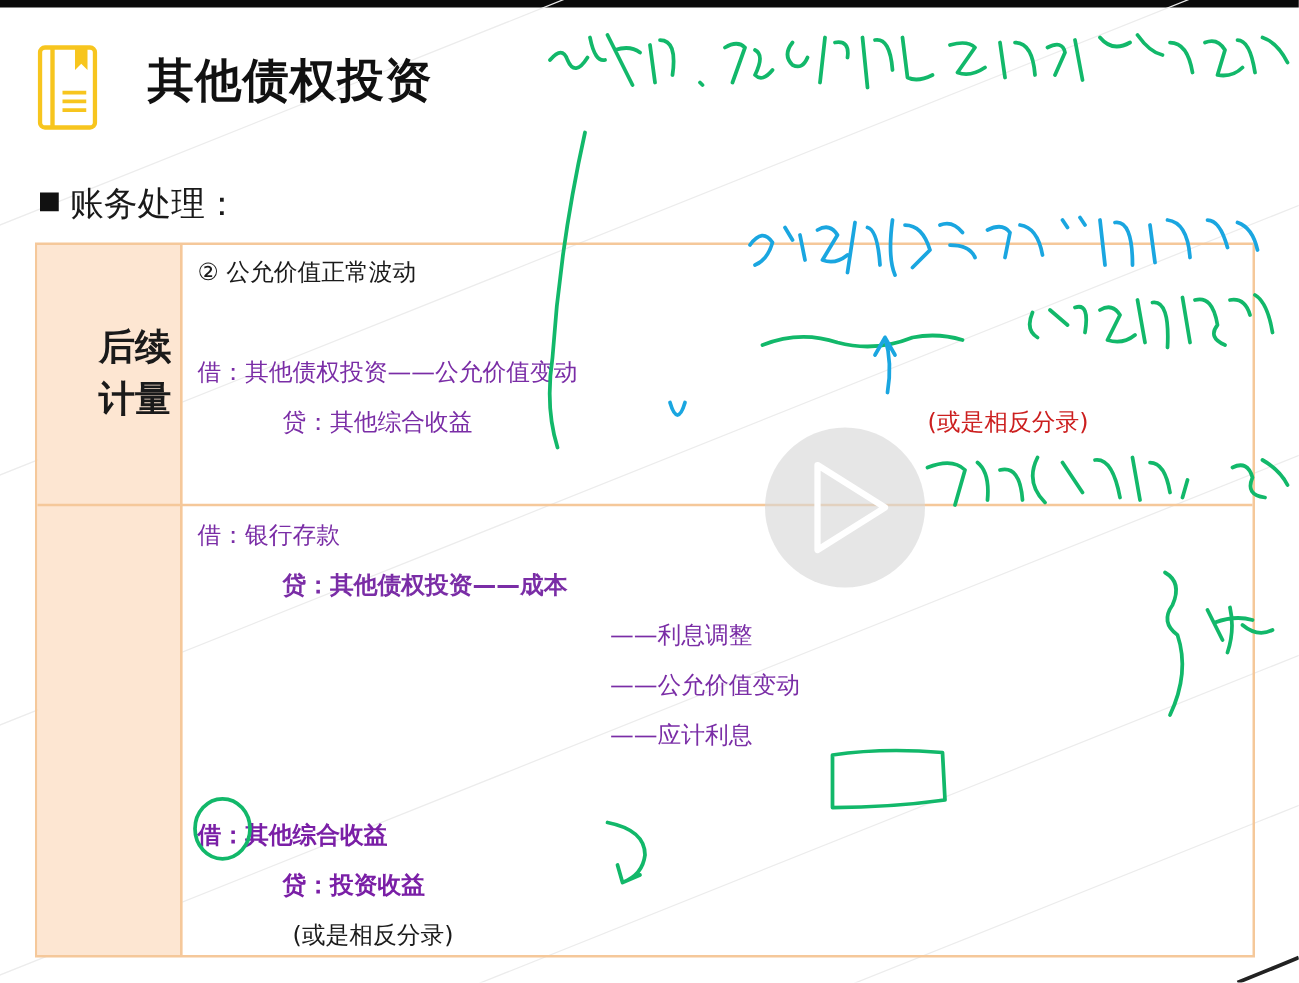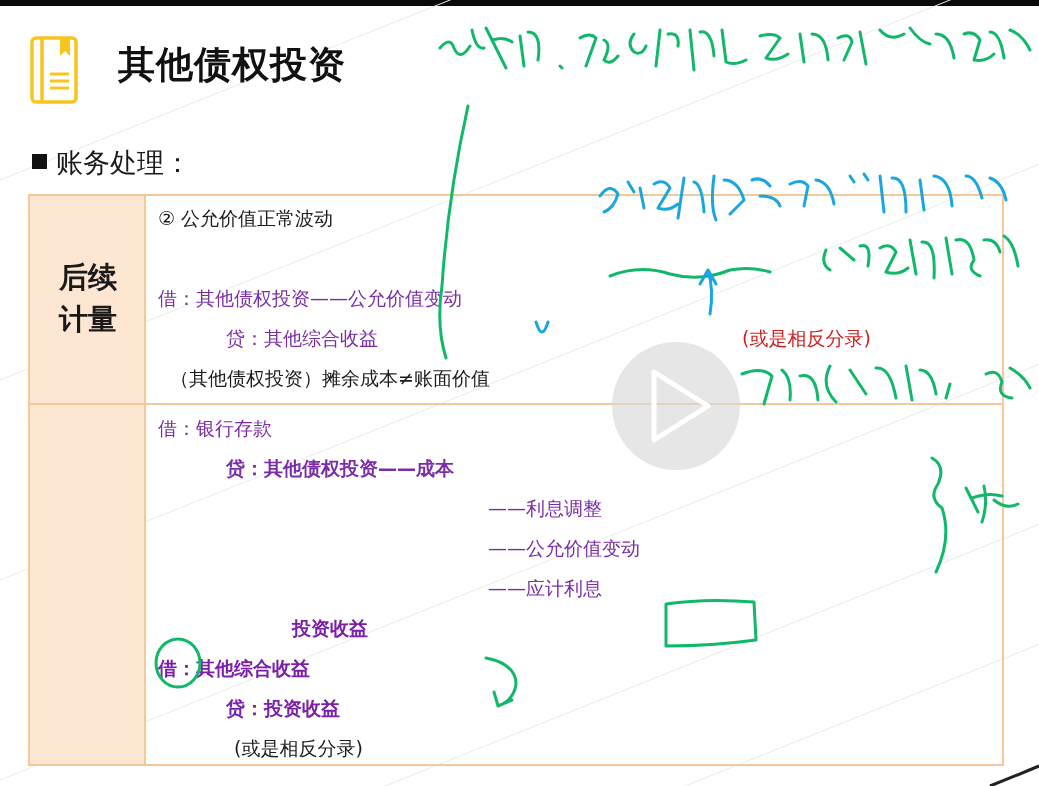--- a/index.html
+++ b/index.html
@@ -13,21 +13,21 @@
 
   .title-icon { position: absolute; left: 30px; top: 36px; width: 48px; height: 70px; }
   .title { position: absolute; left: 118px; top: 40px; font-size: 37px; font-weight: bold; color: #111; letter-spacing: 1px; }
 
   .section-label { position: absolute; left: 32px; top: 145px; font-size: 27px; color: #1a1a1a; font-family: Liberation Serif, serif; }
   .section-label .bullet { display: inline-block; width: 15px; height: 15px; background: #111; margin-right: 9px; vertical-align: 3px; }
 
   .tbl { position: absolute; left: 28px; top: 194px; width: 976px; height: 572px; border: 2px solid #f5c89a; box-sizing: border-box; }
   .lcol { position: absolute; left: 0; top: 0; width: 116px; height: 100%; background: #fde6d2; border-right: 2px solid #f5c89a; box-sizing: border-box; }
   .rowdiv { position: absolute; left: 0; top: 207px; width: 100%; height: 0; border-top: 2px solid #f5c89a; }
-  .rowlabel { position: absolute; width: 116px; text-align: center; font-size: 29px; font-weight: bold; color: #1a1a1a; line-height: 42px; }
+  .rowlabel { position: absolute; width: 116px; text-align: center; font-size: 29px; font-weight: bold; color: #1a1a1a; line-height: 42px; padding-left: 20px; }
 
   .ln { position: absolute; font-size: 19px; line-height: 36px; white-space: nowrap; }
   .blk { color: #1b1b1b; }
   .pur { color: #7a2da6; }
   .pur-b { color: #7a1fa6; font-weight: bold; }
   .red { color: #cc1f1f; }
 
   .play { position: absolute; left: 612px; top: 342px; width: 128px; height: 128px; border-radius: 50%; background: rgba(215,215,215,0.62); }
   .play svg { position: absolute; left: 0; top: 0; }
 
@@ -68,29 +68,27 @@
   <div class="rowdiv"></div>
 
   <div class="rowlabel" style="top:60px;">
     <div>后续</div>
     <div>计量</div>
   </div>
 
   <div class="ln blk" style="left:128px; top:4px;">②  公允价值正常波动</div>
   <div class="ln pur" style="left:128px; top:84px;">借：其他债权投资——公允价值变动</div>
   <div class="ln pur" style="left:196px; top:124px;">贷：其他综合收益</div>
-  <div class="ln blk" style="left:140px; top:164px;">（其他债权投资）摊余成本≠账面价值</div>
   <div class="ln red" style="left:712px; top:124px;">(或是相反分录)</div>
 
   <div class="ln pur" style="left:128px; top:214px;">借：银行存款</div>
   <div class="ln pur" style="left:196px; top:254px;font-weight:bold;">贷：其他债权投资——成本</div>
   <div class="ln pur" style="left:458px; top:294px;">——利息调整</div>
   <div class="ln pur" style="left:458px; top:334px;">——公允价值变动</div>
   <div class="ln pur" style="left:458px; top:374px;">——应计利息</div>
-  <div class="ln pur-b" style="left:262px; top:414px;">投资收益</div>
   <div class="ln pur-b" style="left:128px; top:454px;">借：其他综合收益</div>
   <div class="ln pur-b" style="left:196px; top:494px;">贷：投资收益</div>
   <div class="ln blk" style="left:204px; top:534px;">(或是相反分录)</div>
 </div>
 
 <svg class="ink" width="1039" height="786">
   <g fill="none" stroke="#12b86a" stroke-width="3" stroke-linecap="round" stroke-linejoin="round">
 
     <path d="M440 48 q10 -12 14 0 q6 14 16 -2 M472 30 q4 20 12 18 M486 28 l20 40 M492 40 q12 -4 20 2 M520 36 l4 30 M528 32 q14 0 10 28 M560 66 l2 2 M580 38 q10 -6 16 0 l-10 28 M604 40 q8 4 0 20 q6 6 14 -4 M634 34 q-8 10 0 18 q8 4 12 -6 M660 30 l-4 36 M668 34 q12 -2 10 12 M690 30 l4 40 M700 32 q12 -2 14 24 M722 30 l4 32 q8 4 20 -2 M760 36 q14 -4 20 2 l-14 20 q10 4 22 -4 M800 34 l4 28 M812 34 q14 0 16 26 M838 38 q12 -6 14 4 l-8 18 M860 32 l6 32 M880 30 q10 12 24 4 M910 28 q10 14 20 16 M936 34 q14 0 18 24 M964 34 q10 -4 16 6 l-6 20 q12 2 20 -6 M990 32 q10 0 14 26 M1010 30 q12 4 20 20"></path>
 

